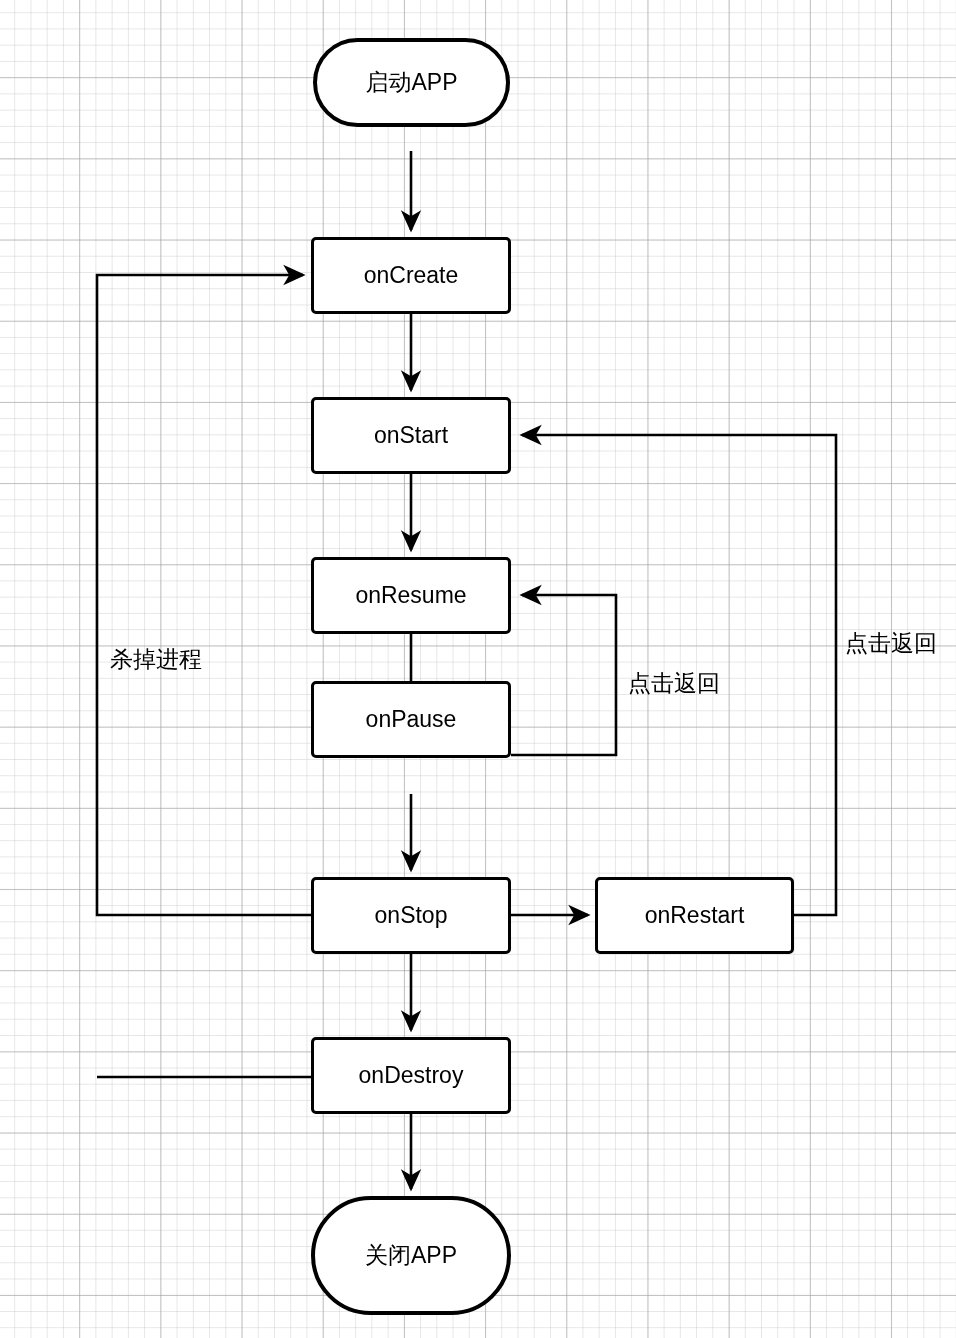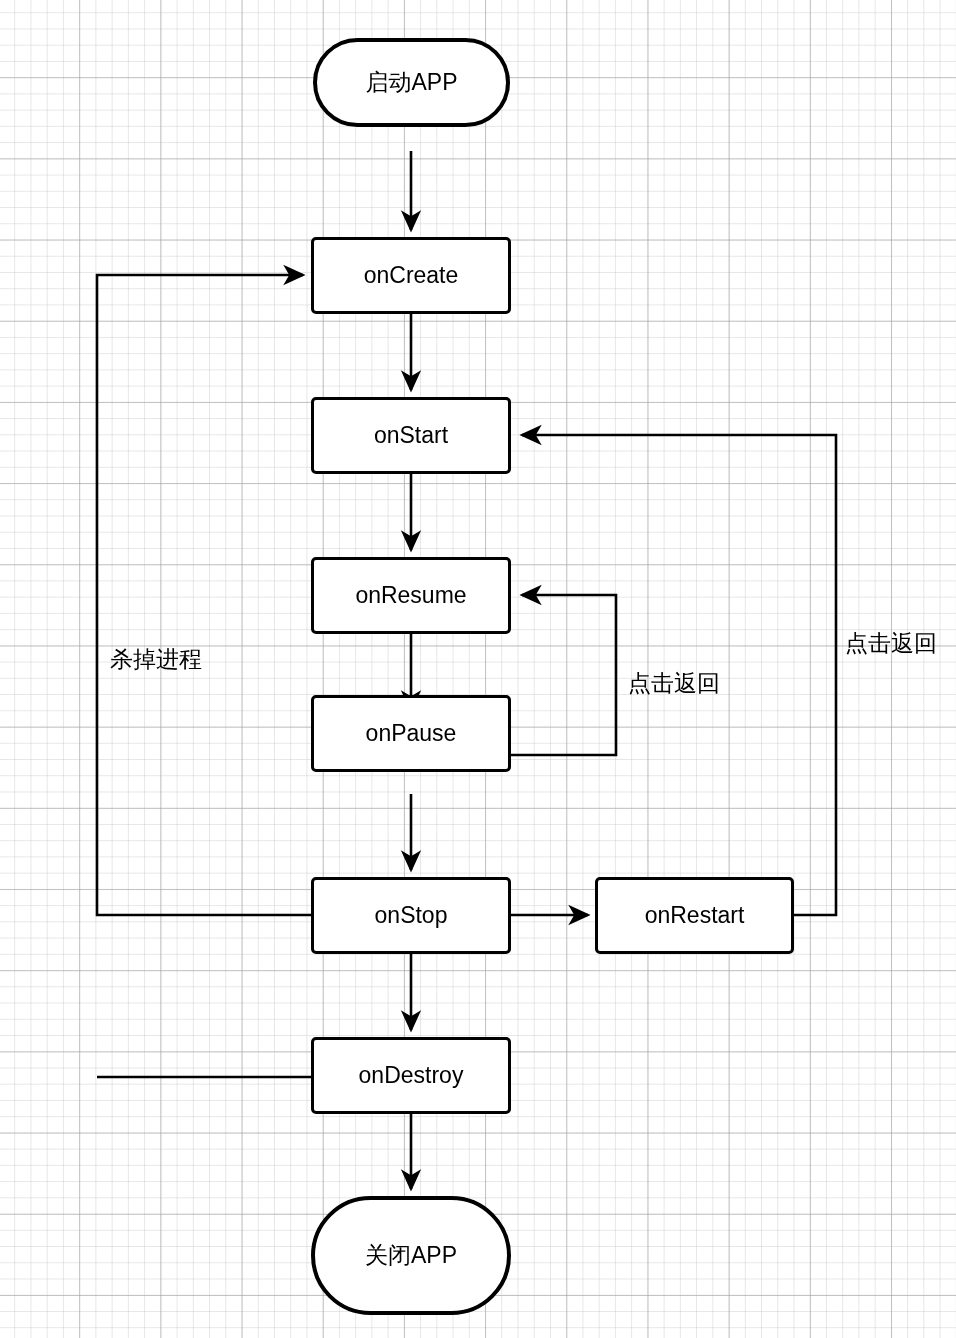--- a/index.html
+++ b/index.html
@@ -94,21 +94,21 @@
       </div>
       <div class="node process" style="left: 311px; top: 237px; width: 200px; height: 77px;">
         <span>onCreate</span>
       </div>
       <div class="node process" style="left: 311px; top: 397px; width: 200px; height: 77px;">
         <span>onStart</span>
       </div>
       <div class="node process" style="left: 311px; top: 557px; width: 200px; height: 77px;">
         <span>onResume</span>
       </div>
-      <div class="node process" style="left: 311px; top: 695px; width: 200px; height: 77px;">
+      <div class="node process" style="left: 311px; top: 681px; width: 200px; height: 77px;">
         <span>onPause</span>
       </div>
       <div class="node process" style="left: 311px; top: 877px; width: 200px; height: 77px;">
         <span>onStop</span>
       </div>
       <div class="node process" style="left: 595px; top: 877px; width: 199px; height: 77px;">
         <span>onRestart</span>
       </div>
       <div class="node process" style="left: 311px; top: 1037px; width: 200px; height: 77px;">
         <span>onDestroy</span>

